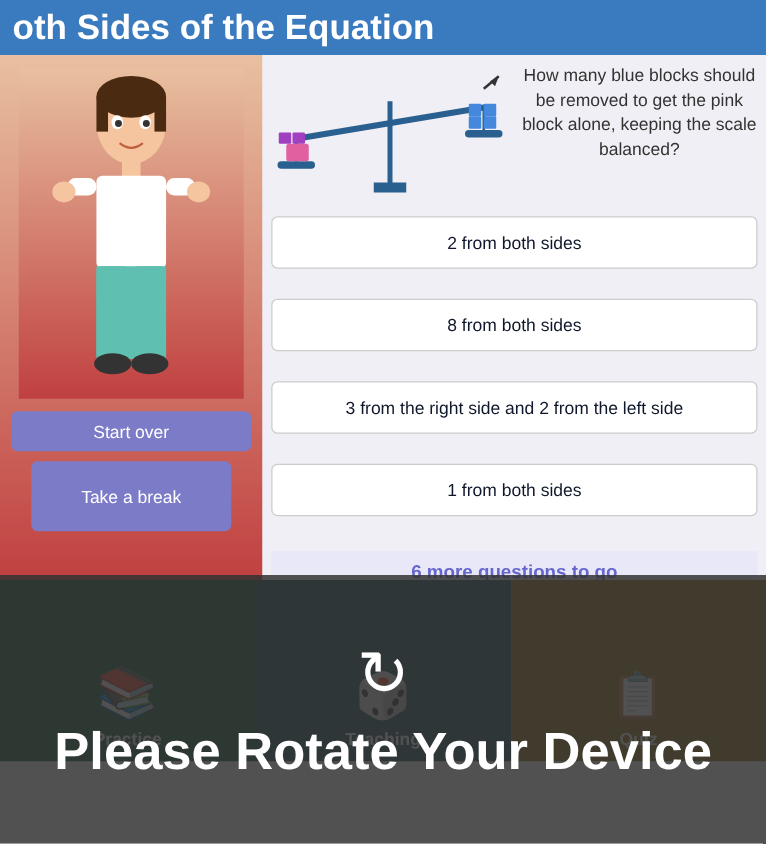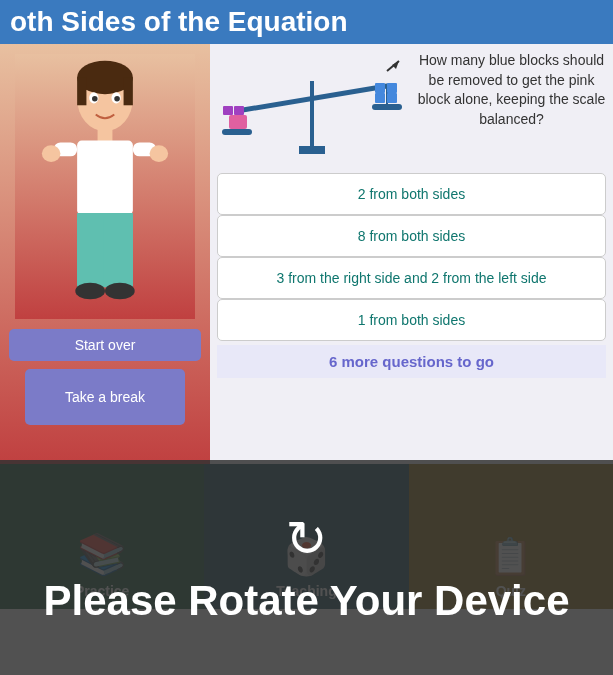--- a/index.html
+++ b/index.html
@@ -107,23 +107,23 @@
       padding-left: 10px;
       line-height: 1.4;
     }
 
     
     .answer-btn {
       background: white;
       border: 1px solid #ccc;
       border-radius: 5px;
       padding: 12px 10px;
-      margin-bottom: 0;
-      font-size: 14px;
-      color: #0f766e;
+      margin-bottom: 24px;
+      font-size: 14px;
+      color: #0f172a;
       cursor: pointer;
       text-align: center;
       width: 100%;
     }
 
     
     #progress-text {
       text-align: center;
       color: #6666cc;
       font-size: 15px;

